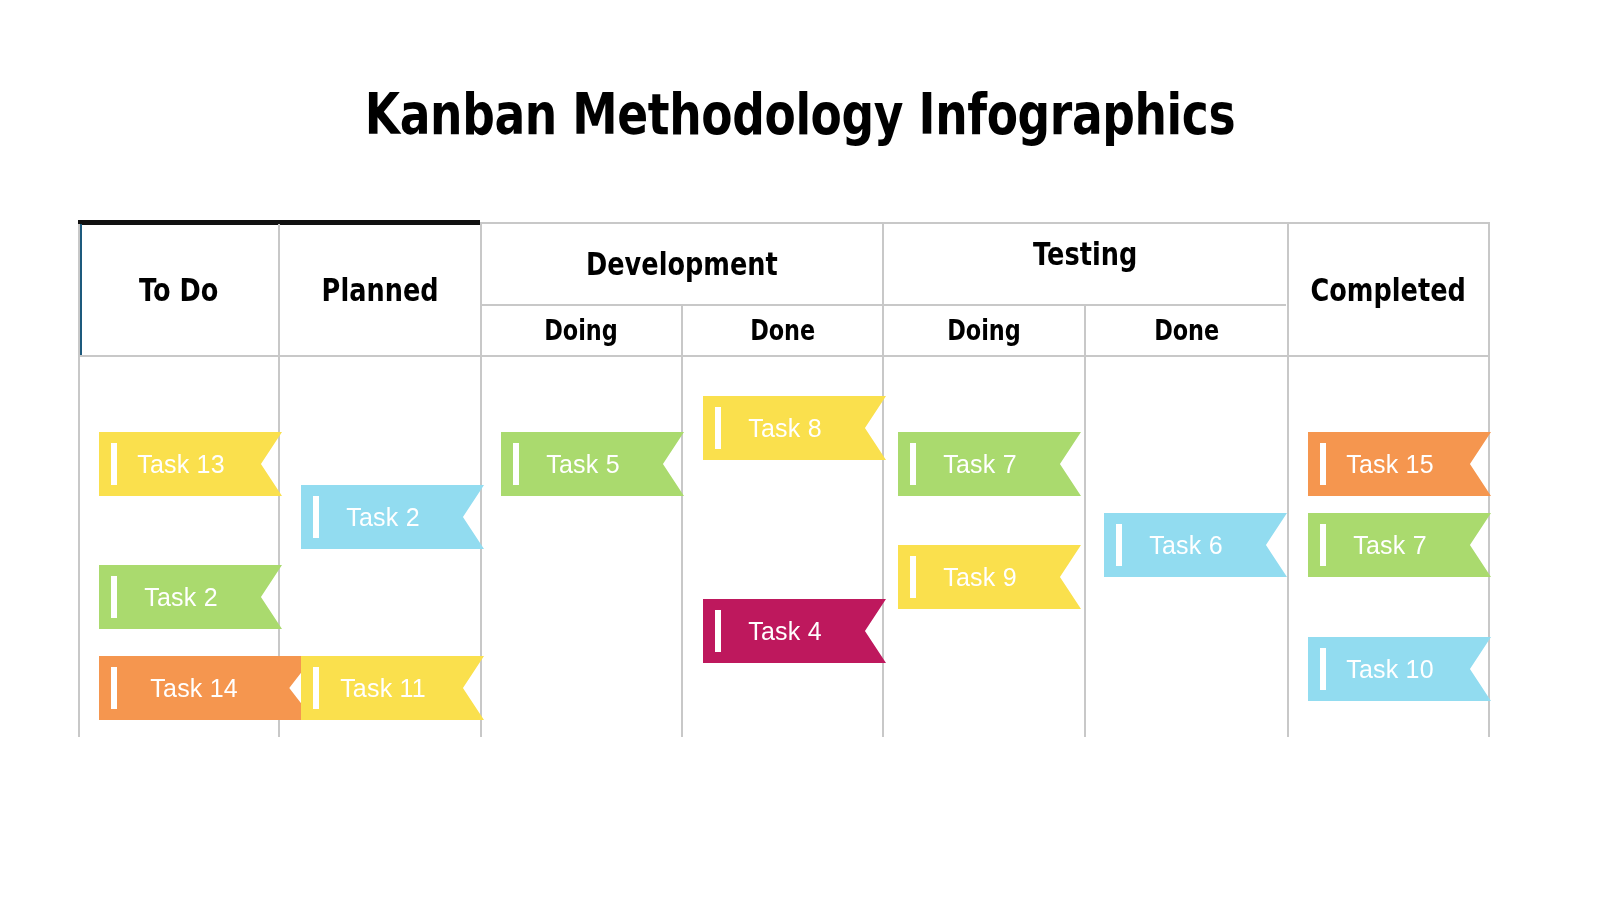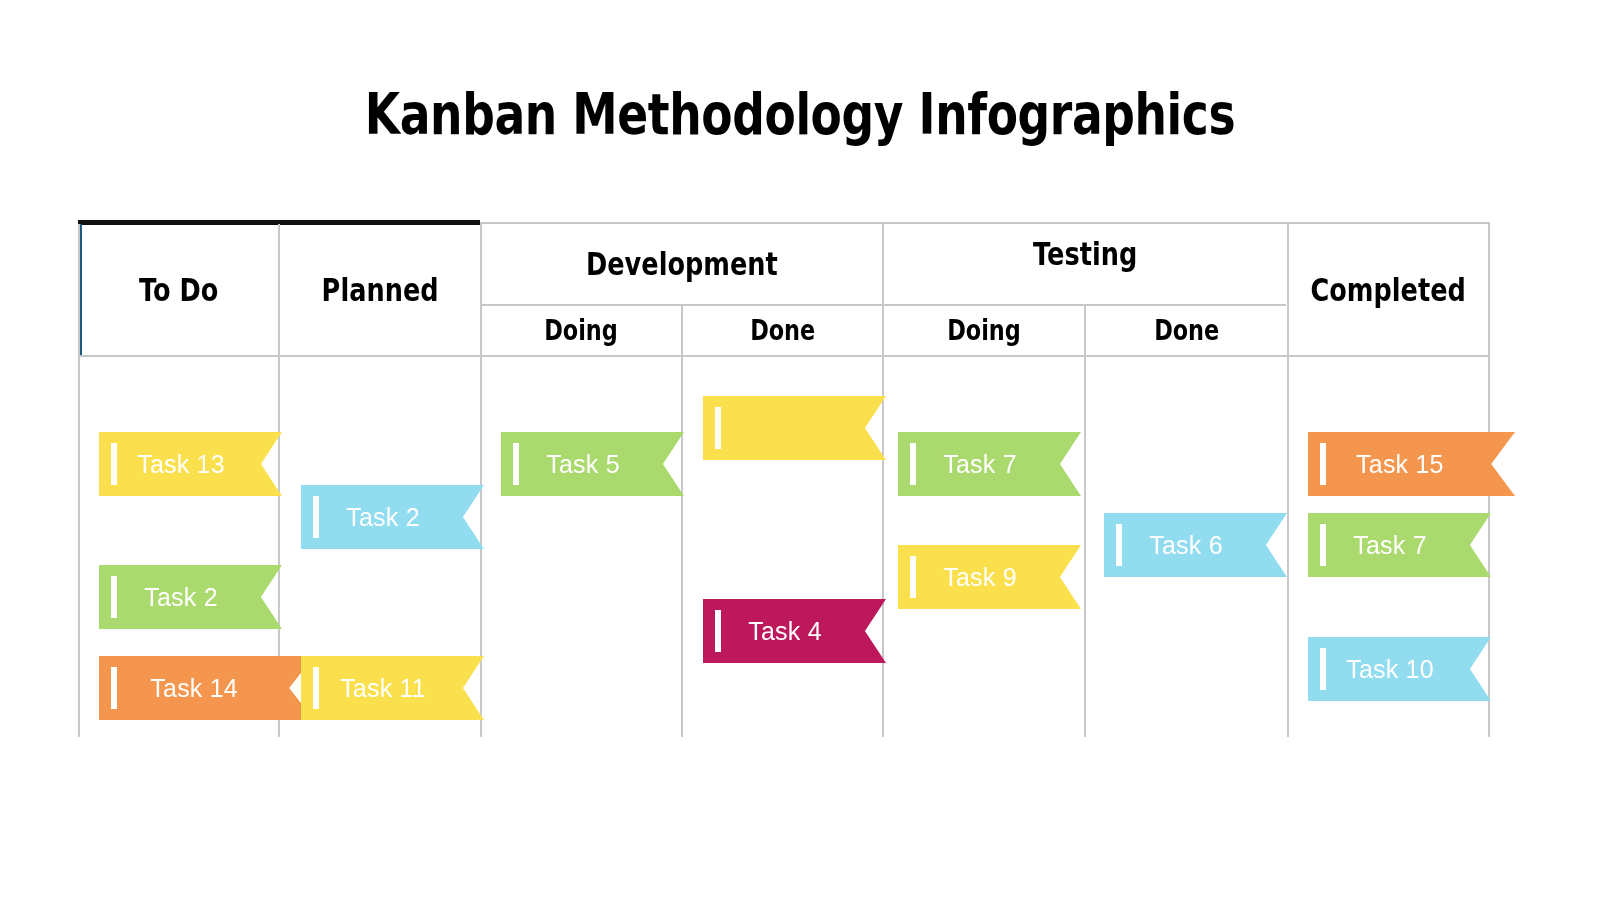--- a/index.html
+++ b/index.html
@@ -228,20 +228,21 @@
       <div class="label">Task 11</div>
     </div>
 
     <div class="card" style="left: 423px; top: 208px; width: 183px; background-color: rgb(170, 218, 110);">
       <div class="bar"></div>
       <div class="label">Task 5</div>
     </div>
 
     <div class="card" style="left: 625px; top: 172px; width: 183px; background-color: rgb(250, 224, 77);">
       <div class="bar"></div>
+      <div class="label">Task 8</div>
     </div>
 
     <div class="card" style="left: 625px; top: 375px; width: 183px; background-color: #be185d;">
       <div class="bar"></div>
       <div class="label">Task 4</div>
     </div>
 
     <div class="card" style="left: 820px; top: 208px; width: 183px; background-color: rgb(170, 218, 110);">
       <div class="bar"></div>
       <div class="label">Task 7</div>
@@ -250,21 +251,21 @@
     <div class="card" style="left: 820px; top: 321px; width: 183px; background-color: rgb(250, 224, 77);">
       <div class="bar"></div>
       <div class="label">Task 9</div>
     </div>
 
     <div class="card" style="left: 1026px; top: 289px; width: 183px; background-color: rgb(146, 220, 240);">
       <div class="bar"></div>
       <div class="label">Task 6</div>
     </div>
 
-    <div class="card" style="left: 1230px; top: 208px; width: 183px; background-color: rgb(245, 150, 79); padding-left: 24px;">
+    <div class="card" style="left: 1230px; top: 208px; width: 183px; background-color: rgb(245, 150, 79);">
       <div class="bar"></div>
       <div class="label">Task 15</div>
     </div>
 
     <div class="card" style="left: 1230px; top: 289px; width: 183px; background-color: rgb(170, 218, 110);">
       <div class="bar"></div>
       <div class="label">Task 7</div>
     </div>
 
     <div class="card" style="left: 1230px; top: 413px; width: 183px; background-color: rgb(146, 220, 240); text-align: right;">

